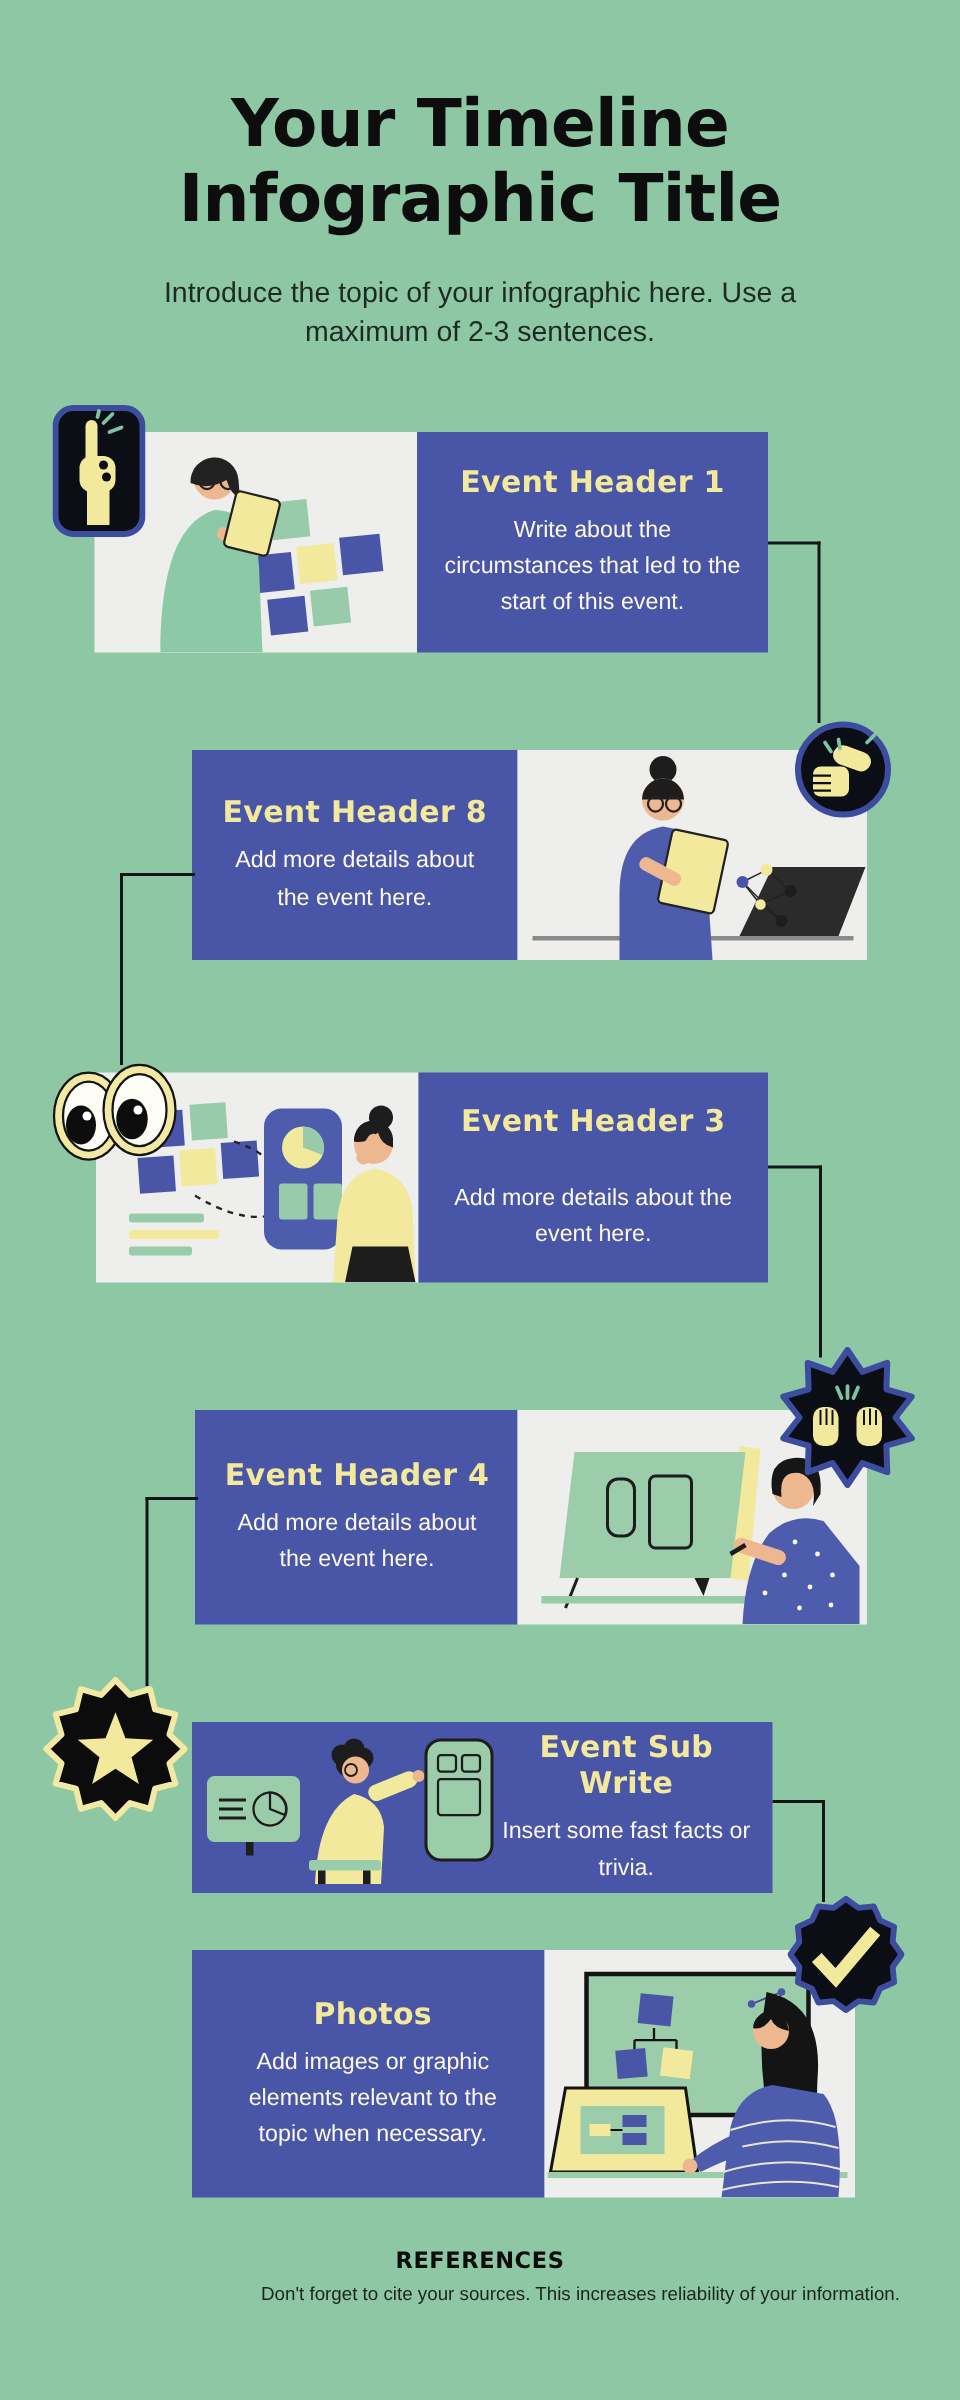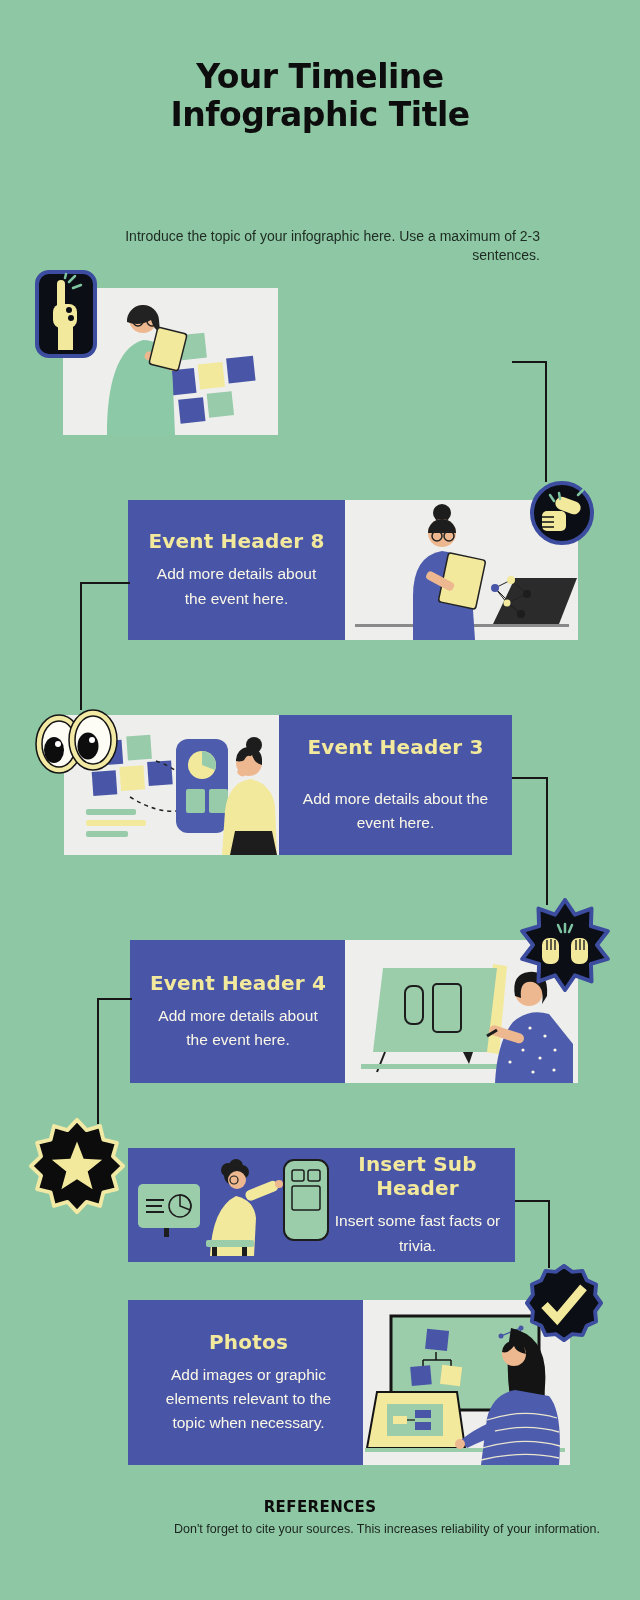--- a/index.html
+++ b/index.html
@@ -2,24 +2,24 @@
 <html><head>
 <meta charset="utf-8">
 <title>Timeline Infographic</title>
 <style>
   html,body{margin:0;padding:0;background:#ffffff;}
   #canvas{position:relative;width:640px;height:1600px;background:#8ec7a4;overflow:hidden;
           font-family:"Liberation Sans",sans-serif;}
   .abs{position:absolute;}
   
   .title{top:58px;left:0;width:640px;text-align:center;
-         font-family:"DejaVu Sans",sans-serif;font-weight:800;font-size:33px;
+         font-family:"DejaVu Sans",sans-serif;font-weight:800;font-size:44px;
          line-height:1.14;color:#0d0d0d;letter-spacing:-0.5px;}
-  .intro{top:183px;left:100px;width:440px;text-align:right;
-         font-size:14px;line-height:1.35;color:#1d2b22;margin-top:44px;}
+  .intro{top:183px;left:100px;width:440px;text-align:center;
+         font-size:19px;line-height:1.35;color:#1d2b22;}
   
   .illus-panel{background:#eeeeec;z-index:1;overflow:hidden;}
   .blue-box{background:#4956a7;z-index:1;display:flex;flex-direction:column;
             justify-content:center;align-items:center;text-align:center;
             padding:0 18px;box-sizing:border-box;}
   .evt-header{font-family:"DejaVu Sans",sans-serif;font-weight:800;font-size:20px;
               color:#f3e99c;margin-bottom:9px;letter-spacing:0.2px;}
   .evt-body{font-size:15.5px;line-height:1.55;color:#fcf8e8;}
   
   .conn{position:absolute;border:0 solid #161616;z-index:2;}
@@ -67,20 +67,24 @@
       <path d="M44,147 C44,96 54,60 80,52 C102,52 110,72 110,98 L112,147 Z" fill="#8cc9a6"></path>
       <circle cx="80" cy="31" r="14" fill="#edb88f"></circle>
       <path d="M64,34 a16,16 0 0 1 32,-2 l1,12 q-6,-2 -9,-12 q-12,7 -24,2 z" fill="#222222"></path>
       <circle cx="75" cy="33" r="5" fill="none" stroke="#222222" stroke-width="1.5"></circle>
       <circle cx="89" cy="33" r="5" fill="none" stroke="#222222" stroke-width="1.5"></circle>
       <line x1="80" y1="33" x2="84" y2="33" stroke="#222222" stroke-width="1.5"></line>
       <rect x="84" y="62" width="34" height="9" rx="4" fill="#edb88f" transform="rotate(24 84 62)"></rect>
       <rect x="90" y="42" width="30" height="38" rx="3" fill="#f3e99c" stroke="#222222" stroke-width="1.5" transform="rotate(14 105 61)"></rect>
     </svg>
   </div>
+  <div class="abs blue-box" style="left:278px;top:288px;width:234px;height:147px;">
+    <div class="evt-header">Event Header 1</div>
+    <div class="evt-body">Write about the circumstances that led to the start of this event.</div>
+  </div>
   <div class="badge" style="left:35px;top:270px;width:62px;height:88px;">
     <svg viewBox="0 0 62 88">
       <rect x="2" y="2" width="58" height="84" rx="12" fill="#0b0e14" stroke="#3c4c9e" stroke-width="4"></rect>
       <g fill="#f3e99c">
         <rect x="22" y="10" width="8" height="34" rx="4"></rect>
         <rect x="18" y="34" width="24" height="24" rx="8"></rect>
         <rect x="23" y="52" width="15" height="28"></rect>
       </g>
       <g fill="#0b0e14">
           <circle cx="34" cy="40" r="3"></circle>
@@ -265,21 +269,21 @@
       <circle cx="143" cy="28" r="4" fill="#edb88f"></circle>
       <rect x="148" y="4" width="44" height="80" rx="10" fill="#9bcdab" stroke="#1d1d1d" stroke-width="2"></rect>
       <rect x="156" y="14" width="12" height="11" rx="2" fill="none" stroke="#1d1d1d" stroke-width="1.5"></rect>
       <rect x="172" y="14" width="12" height="11" rx="2" fill="none" stroke="#1d1d1d" stroke-width="1.5"></rect>
       <rect x="156" y="30" width="28" height="24" rx="2" fill="none" stroke="#1d1d1d" stroke-width="1.5"></rect>
       <rect x="70" y="84" width="48" height="7" rx="2" fill="#9bcdab"></rect>
       <rect x="76" y="91" width="5" height="9" fill="#1d1d1d"></rect>
       <rect x="106" y="91" width="5" height="9" fill="#1d1d1d"></rect>
     </svg>
     <div style="position:absolute;left:200px;right:8px;top:0;bottom:0;display:flex;flex-direction:column;justify-content:center;align-items:center;text-align:center;">
-      <div class="evt-header">Insert Sub Header</div>
+      <div class="evt-header">Event Sub Write</div>
       <div class="evt-body">Insert some fast facts or trivia.</div>
     </div>
   </div>
   <div class="badge" style="left:28px;top:1117px;width:98px;height:98px;">
     <svg viewBox="0 0 100 100">
       <polygon points="97,50 86.7,59.8 90.7,73.5 76.9,76.9 73.5,90.7 59.8,86.7 50,97 40.2,86.7 26.5,90.7 23.1,76.9 9.3,73.5 13.3,59.8 3,50 13.3,40.2 9.3,26.5 23.1,23.1 26.5,9.3 40.2,13.3 50,3 59.8,13.3 73.5,9.3 76.9,23.1 90.7,26.5 86.7,40.2" fill="#0c0c0c" stroke="#f2eaa4" stroke-width="4" stroke-linejoin="round"></polygon>
       <polygon points="50,25 56.8,42.7 75.7,43.7 60.9,55.6 65.9,73.8 50,63.5 34.1,73.8 39.1,55.6 24.3,43.7 43.2,42.7" fill="#f3e99c"></polygon>
     </svg>
   </div>
 

